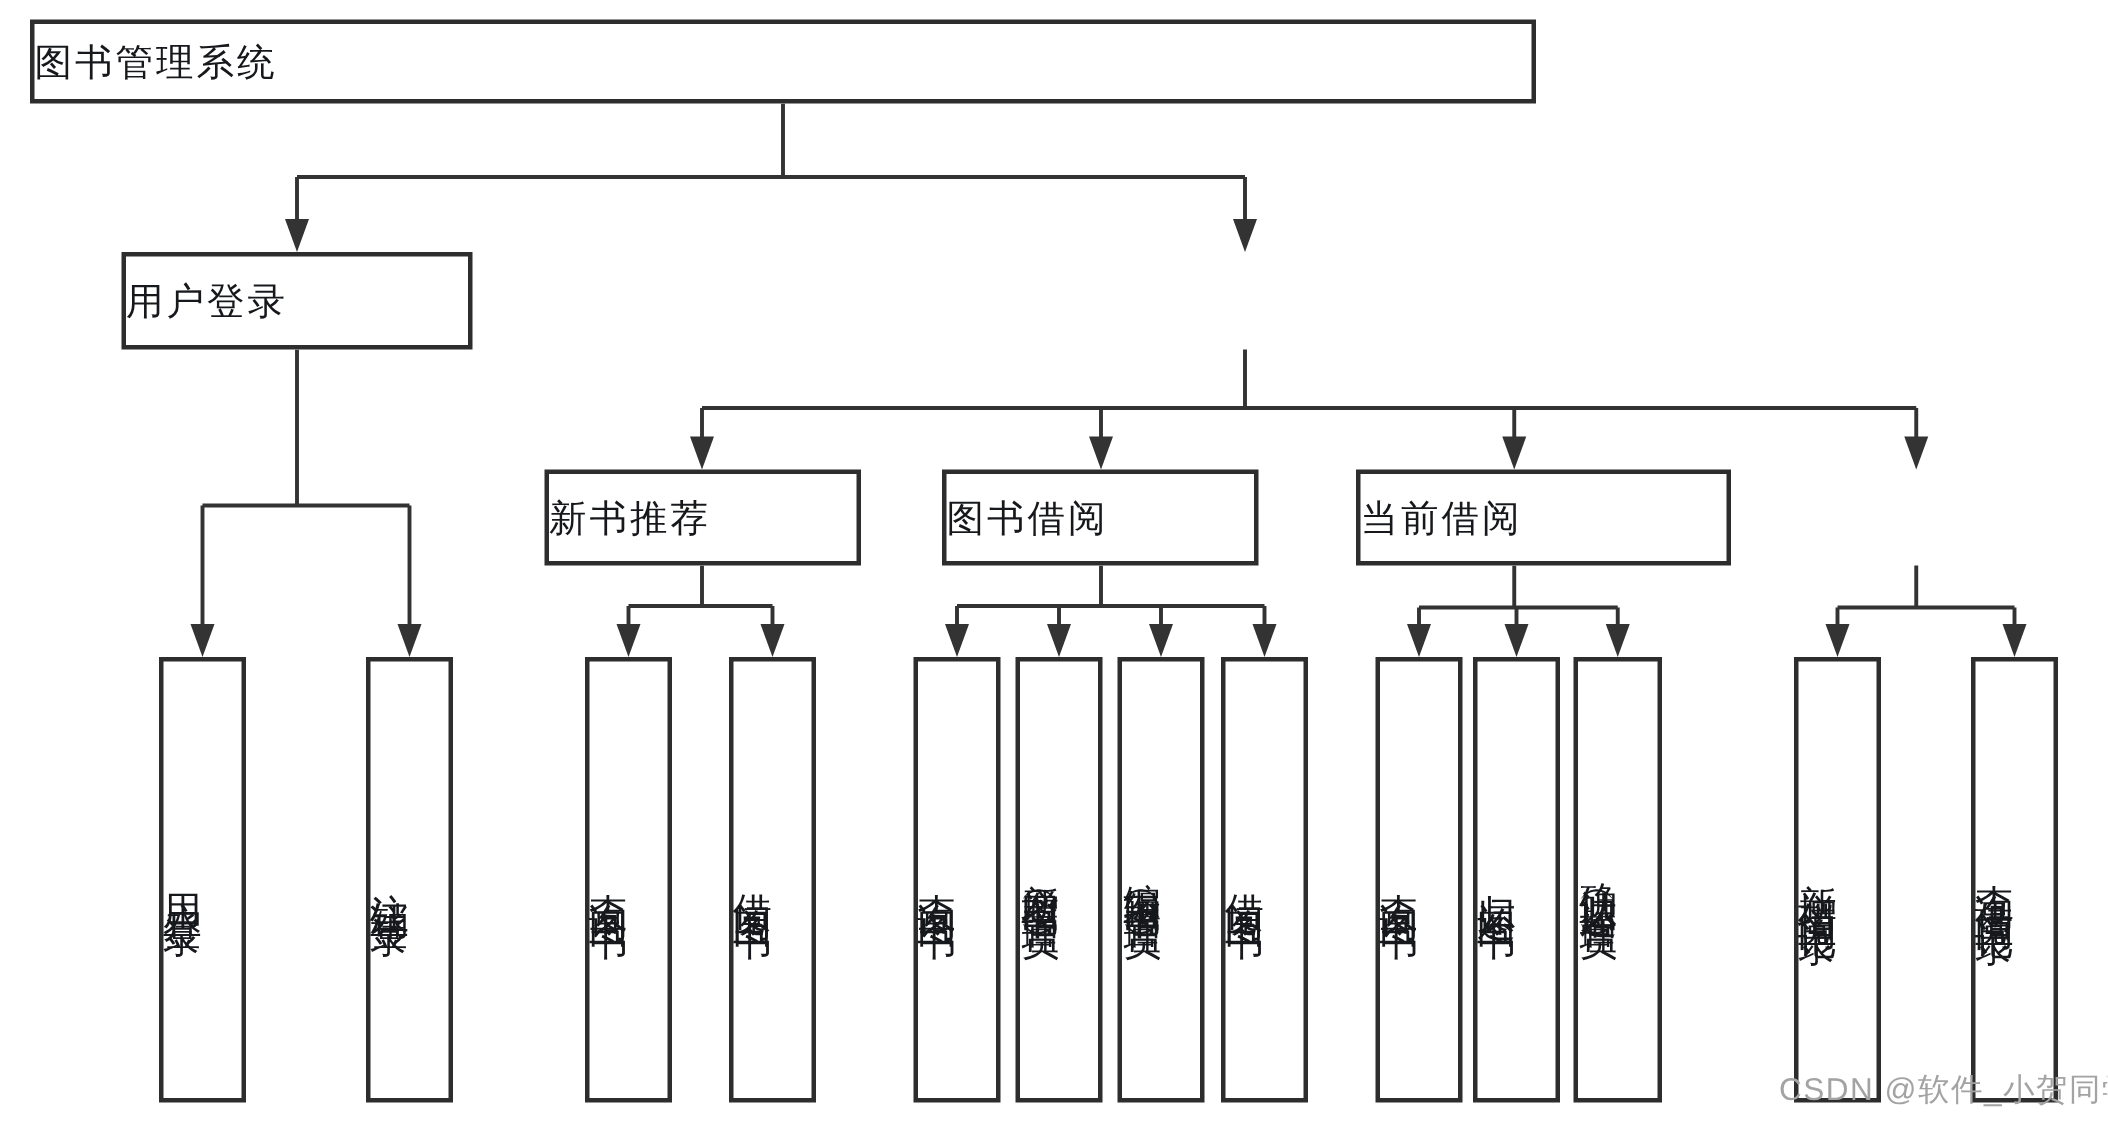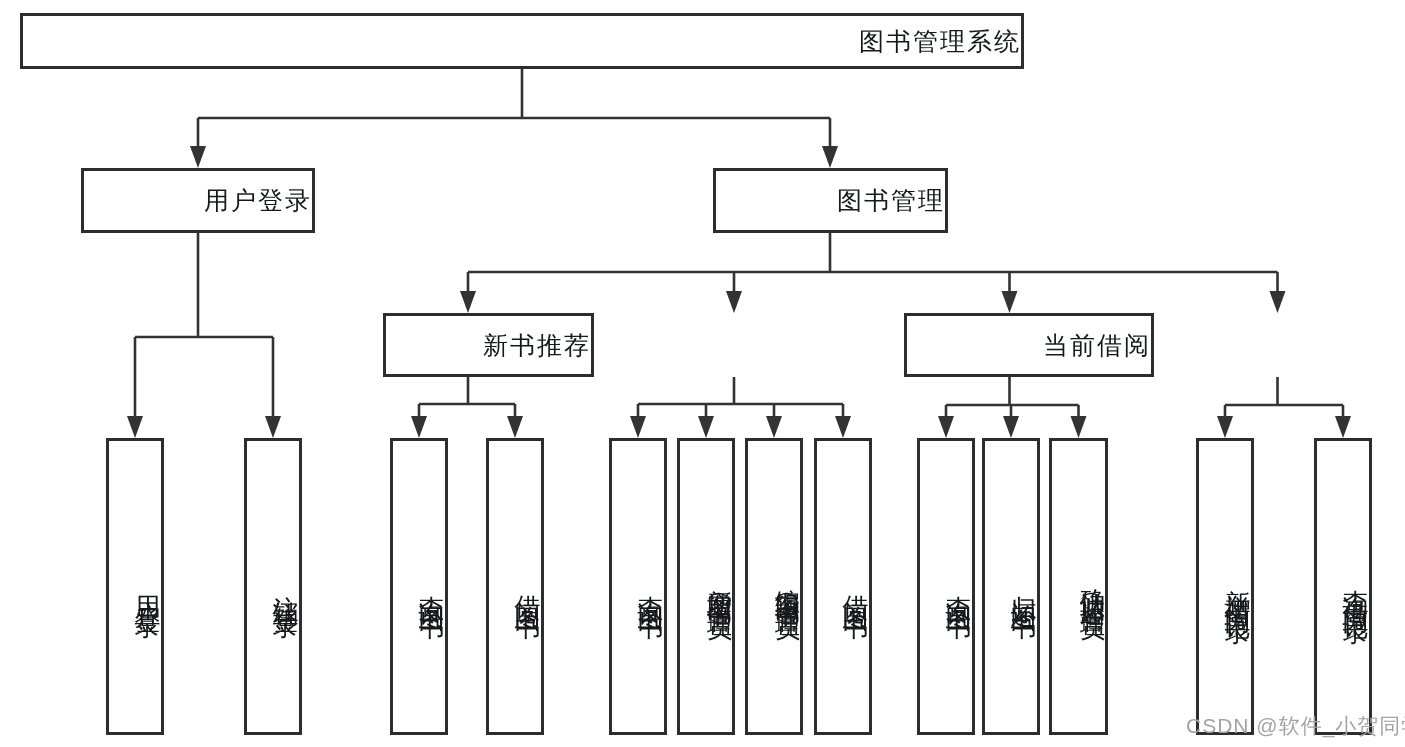--- a/index.html
+++ b/index.html
@@ -18,21 +18,21 @@
     width: 1405px; height: 747px;
     z-index: 1;
   }
   .node {
     position: absolute;
     box-sizing: border-box;
     border: 3px solid #2d2d2d;
     background: #ffffff;
     display: flex;
     align-items: center;
-    justify-content: flex-end;
+    justify-content: flex-start;
     z-index: 2;
   }
   .h { font-size: 25px; letter-spacing: 2px; white-space: nowrap; }
   .v .vtext {
     writing-mode: vertical-rl;
     text-orientation: mixed;
     font-size: 26px;
     letter-spacing: 6px;
     line-height: 1;
   }
@@ -93,26 +93,26 @@
     </g>
   </svg>
 
   <div class="node h" style="left:20px; top:13px; width:1004px; height:56px;">
     <span>图书管理系统</span>
   </div>
 
   <div class="node h" style="left:81px; top:168px; width:234px; height:65px;">
     <span>用户登录</span>
   </div>
-  <div class="node h" style="left:713px; top:168px; width:235px; height:65px;">
-    <span>图书管理</span>
+
+  <div class="node h" style="left:363px; top:313px; width:211px; height:64px;">
+    <span>新书推荐</span>
   </div>
-
-  <div class="node h" style="left:363px; top:313px; width:211px; height:64px;margin-left:20px;">
-    <span>新书推荐</span>
+  <div class="node h" style="left:628px; top:313px; width:211px; height:64px;">
+    <span>图书借阅</span>
   </div>
   <div class="node h" style="left:904px; top:313px; width:250px; height:64px;">
     <span>当前借阅</span>
   </div>
 
   <div class="node v" style="left:106px; top:438px; width:58px; height:297px;">
     <span class="vtext">用户登录</span>
   </div>
   <div class="node v" style="left:244px; top:438px; width:58px; height:297px;">
     <span class="vtext">注销登录</span>

